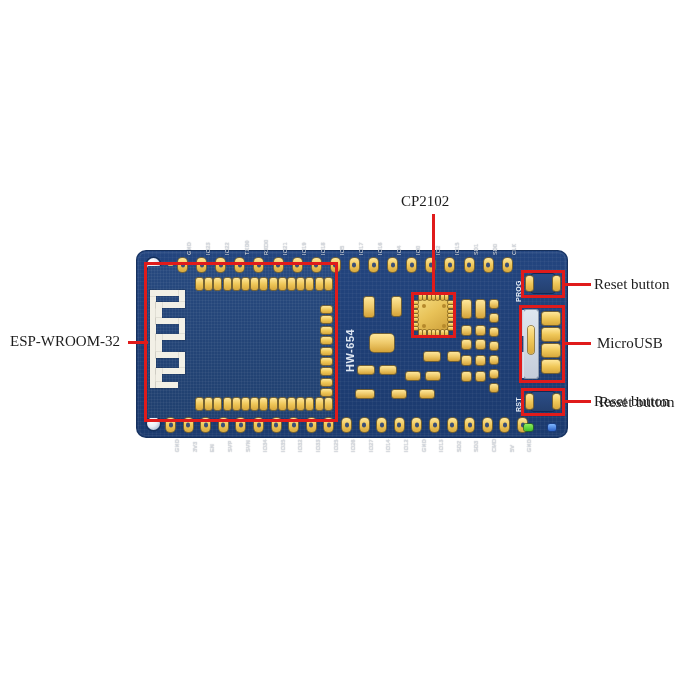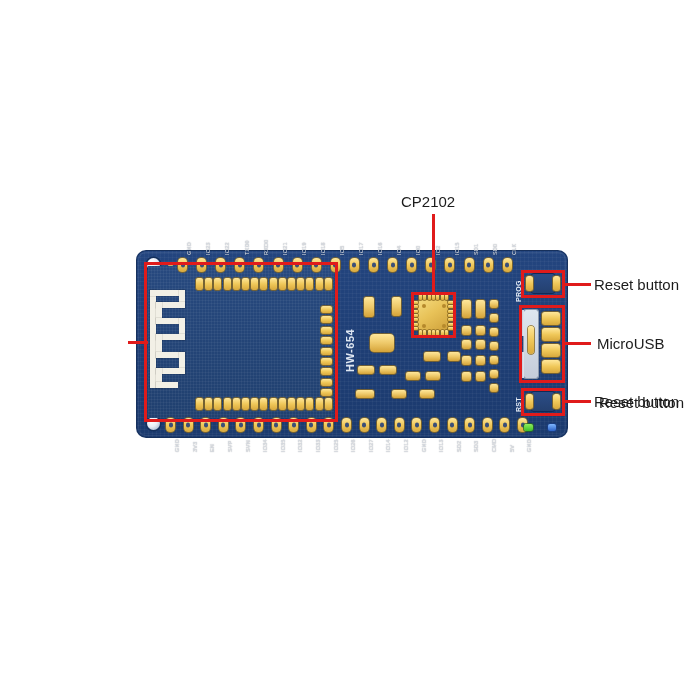--- a/index.html
+++ b/index.html
@@ -148,21 +148,21 @@
     box-sizing:border-box;
     background:transparent;
   }
   .rline{position:absolute;background:#e01b1b;}
 
   
   .callout{
     position:absolute;
     color:#1c1c1c;
     font-size:15px;
-    font-family:Liberation Sans, sans-serif;
+    font-family:Liberation Serif, serif;
     white-space:nowrap;
   }
   .overlap-wrap{position:absolute;}
   .overlap-wrap span{position:absolute;left:0;top:0;white-space:nowrap;}
 </style>
 </head>
 <body>
 
 <div id="stage">
 
@@ -505,20 +505,21 @@
 
   <div class="rline" style="left:128px;top:341px;width:20px;height:3px;"></div>
 
   <div class="rline" style="left:563px;top:283px;width:28px;height:3px;"></div>
 
   <div class="rline" style="left:563px;top:342px;width:28px;height:3px;"></div>
 
   <div class="rline" style="left:563px;top:400px;width:28px;height:3px;"></div>
 
   <div class="callout" style="left:401px;top:193px;">CP2102</div>
+  <div class="callout" style="left:10px;top:333px;">ESP-WROOM-32</div>
   <div class="callout" style="left:594px;top:276px;">Reset button</div>
   <div class="callout" style="left:597px;top:335px;">MicroUSB</div>
 
   <div class="overlap-wrap" style="left:594px;top:393px;">
     <span class="callout" style="left:0px;top:0px;">Reset button</span>
     <span class="callout" style="left:5px;top:1px;">Reset button</span>
   </div>
 
 </div>
 

